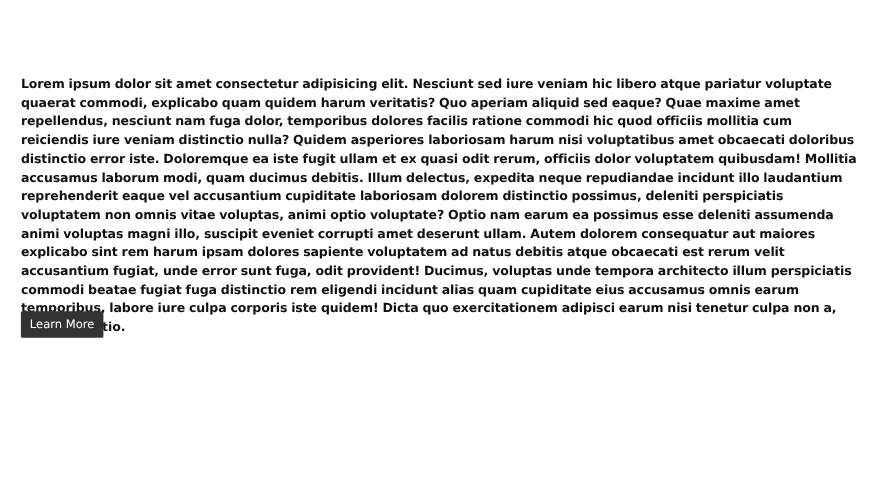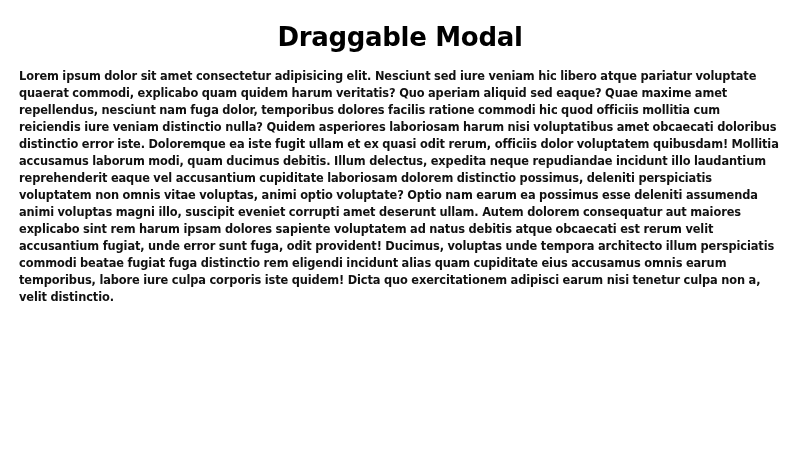--- a/index.html
+++ b/index.html
@@ -62,17 +62,17 @@
       line-height: 24px;
       text-align: center;
       padding: 0;
       cursor: pointer;
     }
   </style>
 </head>
 <body>
 
 <div class="page">
-  <h1 class="title">Draggable Modal</h1>
 
   <p class="body-text">Lorem ipsum dolor sit amet consectetur adipisicing elit. Nesciunt sed iure veniam hic libero atque pariatur voluptate quaerat commodi, explicabo quam quidem harum veritatis? Quo aperiam aliquid sed eaque? Quae maxime amet repellendus, nesciunt nam fuga dolor, temporibus dolores facilis ratione commodi hic quod officiis mollitia cum reiciendis iure veniam distinctio nulla? Quidem asperiores laboriosam harum nisi voluptatibus amet obcaecati doloribus distinctio error iste. Doloremque ea iste fugit ullam et ex quasi odit rerum, officiis dolor voluptatem quibusdam! Mollitia accusamus laborum modi, quam ducimus debitis. Illum delectus, expedita neque repudiandae incidunt illo laudantium reprehenderit eaque vel accusantium cupiditate laboriosam dolorem distinctio possimus, deleniti perspiciatis voluptatem non omnis vitae voluptas, animi optio voluptate? Optio nam earum ea possimus esse deleniti assumenda animi voluptas magni illo, suscipit eveniet corrupti amet deserunt ullam. Autem dolorem consequatur aut maiores explicabo sint rem harum ipsam dolores sapiente voluptatem ad natus debitis atque obcaecati est rerum velit accusantium fugiat, unde error sunt fuga, odit provident! Ducimus, voluptas unde tempora architecto illum perspiciatis commodi beatae fugiat fuga distinctio rem eligendi incidunt alias quam cupiditate eius accusamus omnis earum temporibus, labore iure culpa corporis iste quidem! Dicta quo exercitationem adipisci earum nisi tenetur culpa non a, velit distinctio.</p>
 
+  <button class="learn-more">Learn More</button>
 </div>
 
 </body></html>

